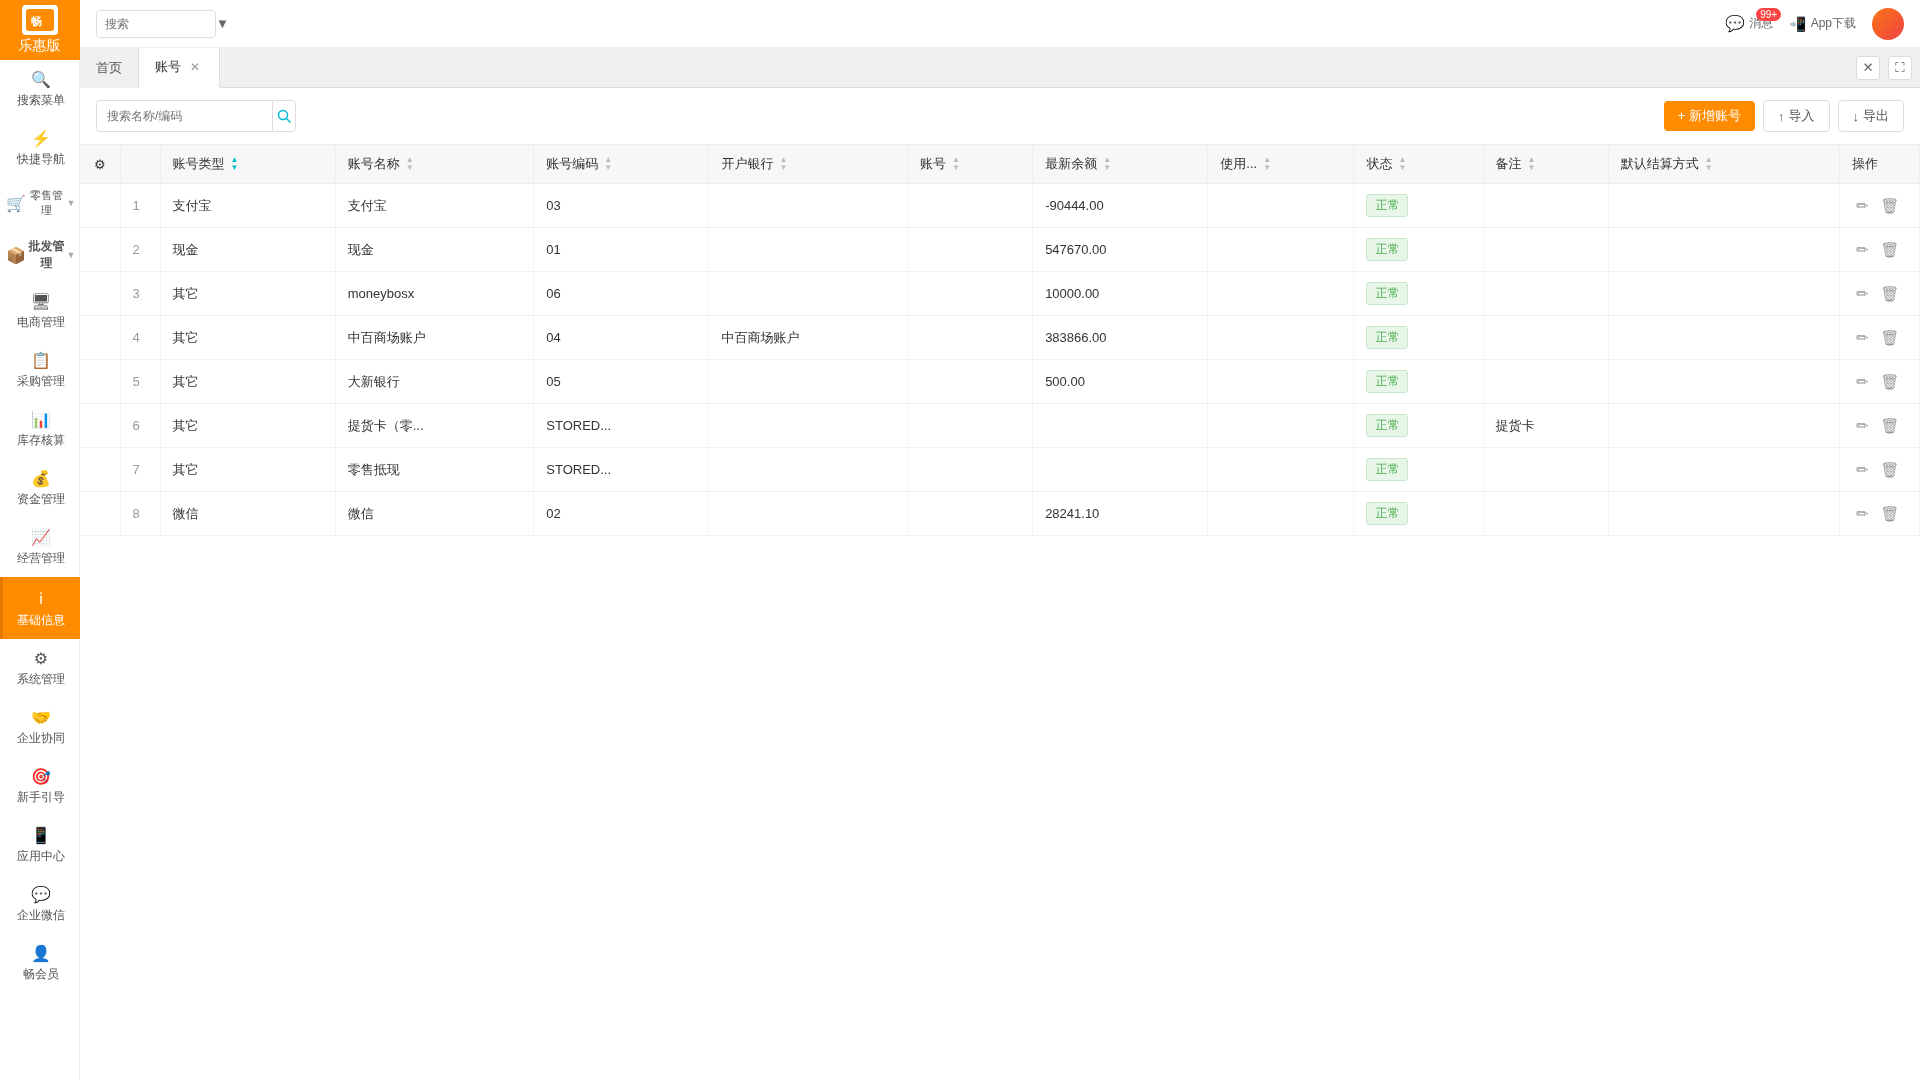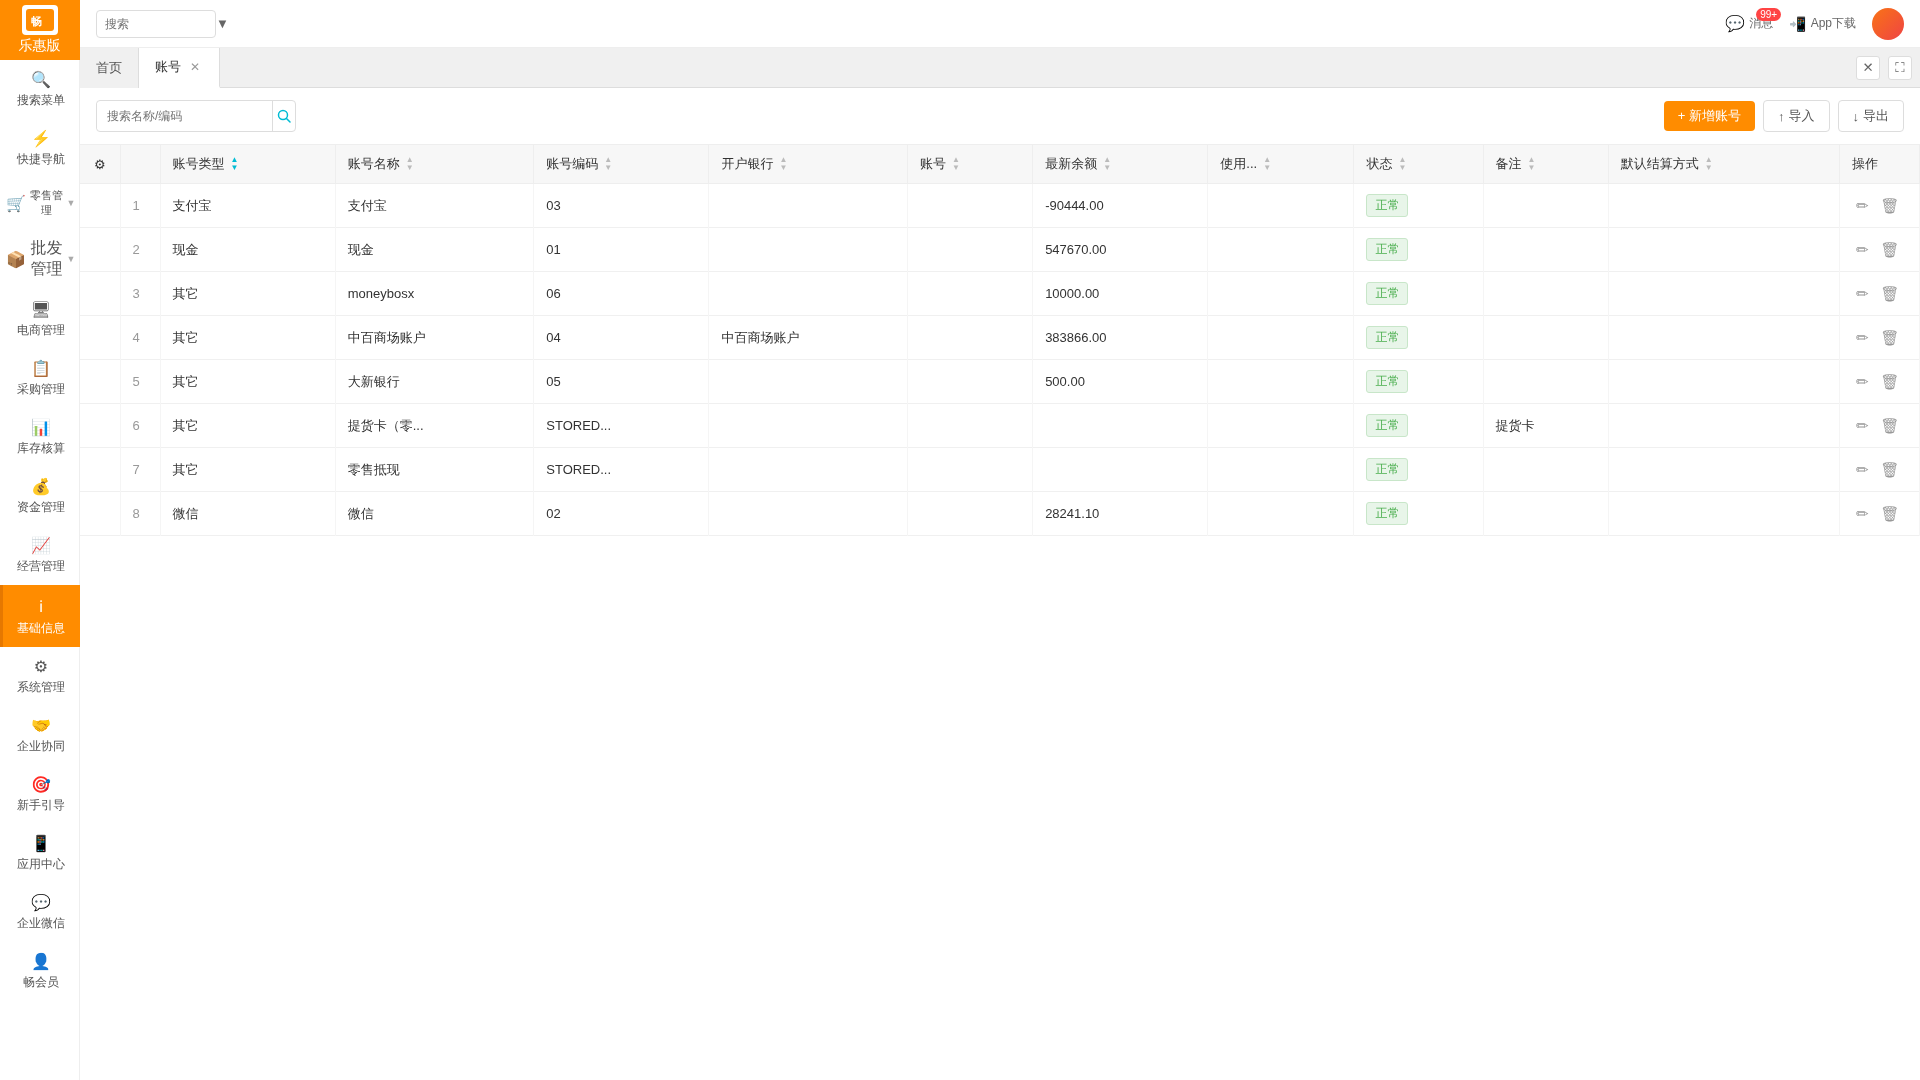--- a/index.html
+++ b/index.html
@@ -365,21 +365,21 @@
     <span class="menu-icon">⚡</span>
     <span>快捷导航</span>
   </div>
   <div class="sidebar-menu-item" style="flex-direction:row;justify-content:center;gap:2px;">
     <span class="menu-icon">🛒</span>
     <span style="font-size:11px;">零售管理</span>
     <span style="font-size:9px;color:#aaa;">▼</span>
   </div>
   <div class="sidebar-menu-item" style="flex-direction:row;justify-content:center;gap:2px;">
     <span class="menu-icon">📦</span>
-    <span style="font-size:16px;">批发管理</span>
+    <span style="font-size:12px;font-weight:bold;">批发管理</span>
     <span style="font-size:9px;color:#aaa;">▼</span>
   </div>
   <div class="sidebar-menu-item">
     <span class="menu-icon">🖥</span>
     <span>电商管理</span>
   </div>
   <div class="sidebar-menu-item">
     <span class="menu-icon">📋</span>
     <span>采购管理</span>
   </div>

